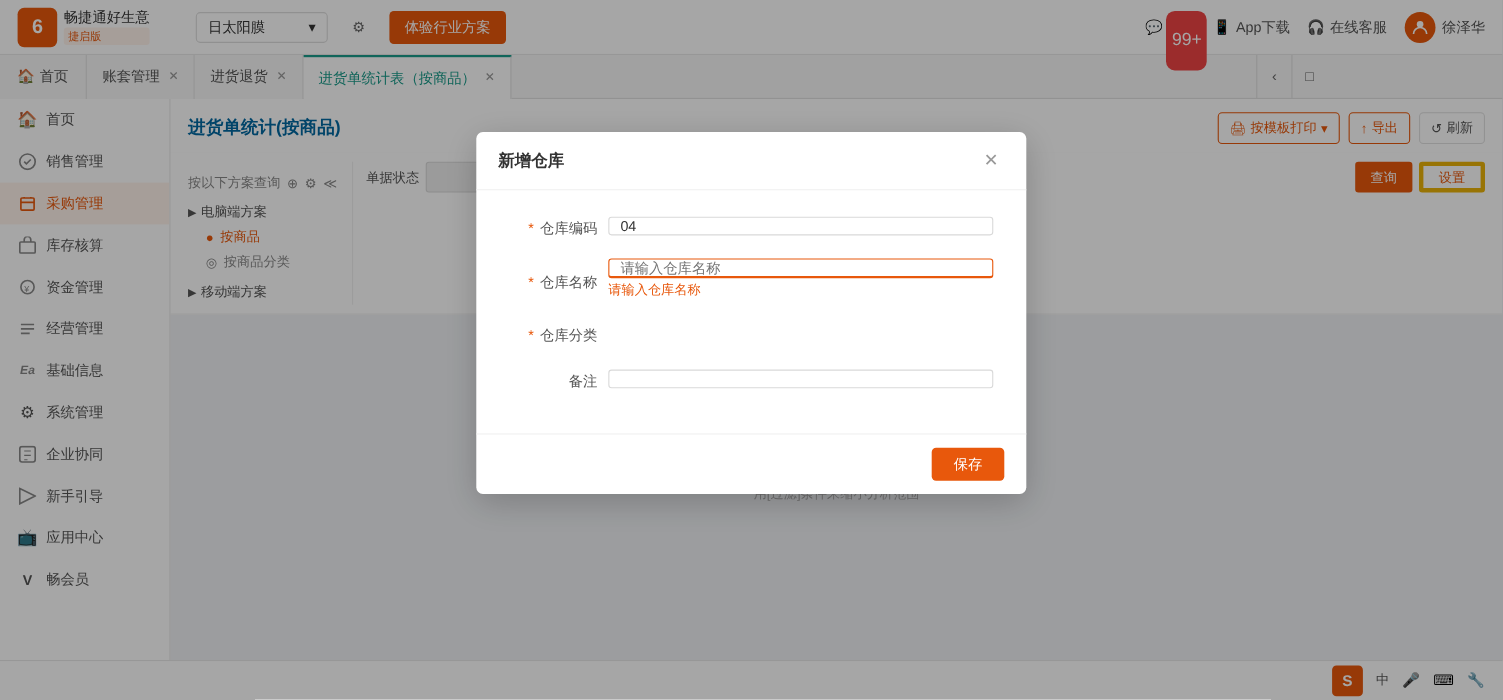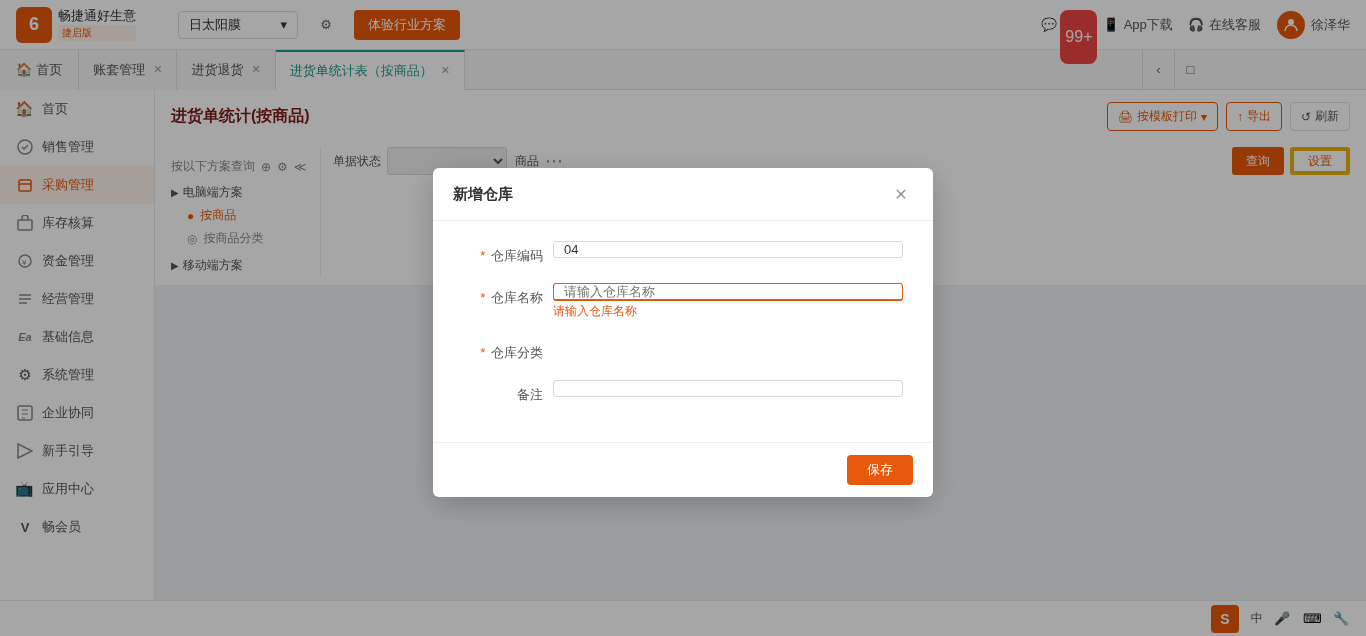--- a/index.html
+++ b/index.html
@@ -206,21 +206,21 @@
     .page-header {
       display: flex;
       align-items: center;
       justify-content: space-between;
       padding: 12px 16px 8px;
       background: #fff;
     }
     .page-title {
       font-size: 16px;
       font-weight: bold;
-      color: #7f1d1d;
+      color: #0369a1;
     }
     .page-actions {
       display: flex;
       gap: 8px;
       align-items: center;
     }
     .action-btn {
       display: flex;
       align-items: center;
       gap: 4px;
@@ -285,21 +285,20 @@
     }
 
     
     .modal {
       background: #fff;
       border-radius: 6px;
       width: 500px;
       box-shadow: 0 8px 32px rgba(0,0,0,0.2);
       position: relative;
       overflow: visible;
-      margin-top: 48px;
     }
     .modal-header {
       padding: 14px 20px;
       border-bottom: 1px solid #f0f0f0;
       display: flex;
       align-items: center;
       justify-content: space-between;
     }
     .modal-title {
       font-size: 15px;
@@ -311,21 +310,21 @@
       color: #999;
       font-size: 16px;
       width: 24px; height: 24px;
       display: flex; align-items: center; justify-content: center;
     }
     .modal-body {
       padding: 20px 30px;
     }
     .form-row {
       display: flex;
-      align-items: flex-start;
+      align-items: center;
       margin-bottom: 18px;
       gap: 10px;
     }
     .form-label {
       width: 80px;
       text-align: right;
       font-size: 13px;
       color: #555;
       padding-top: 6px;
       flex-shrink: 0;

